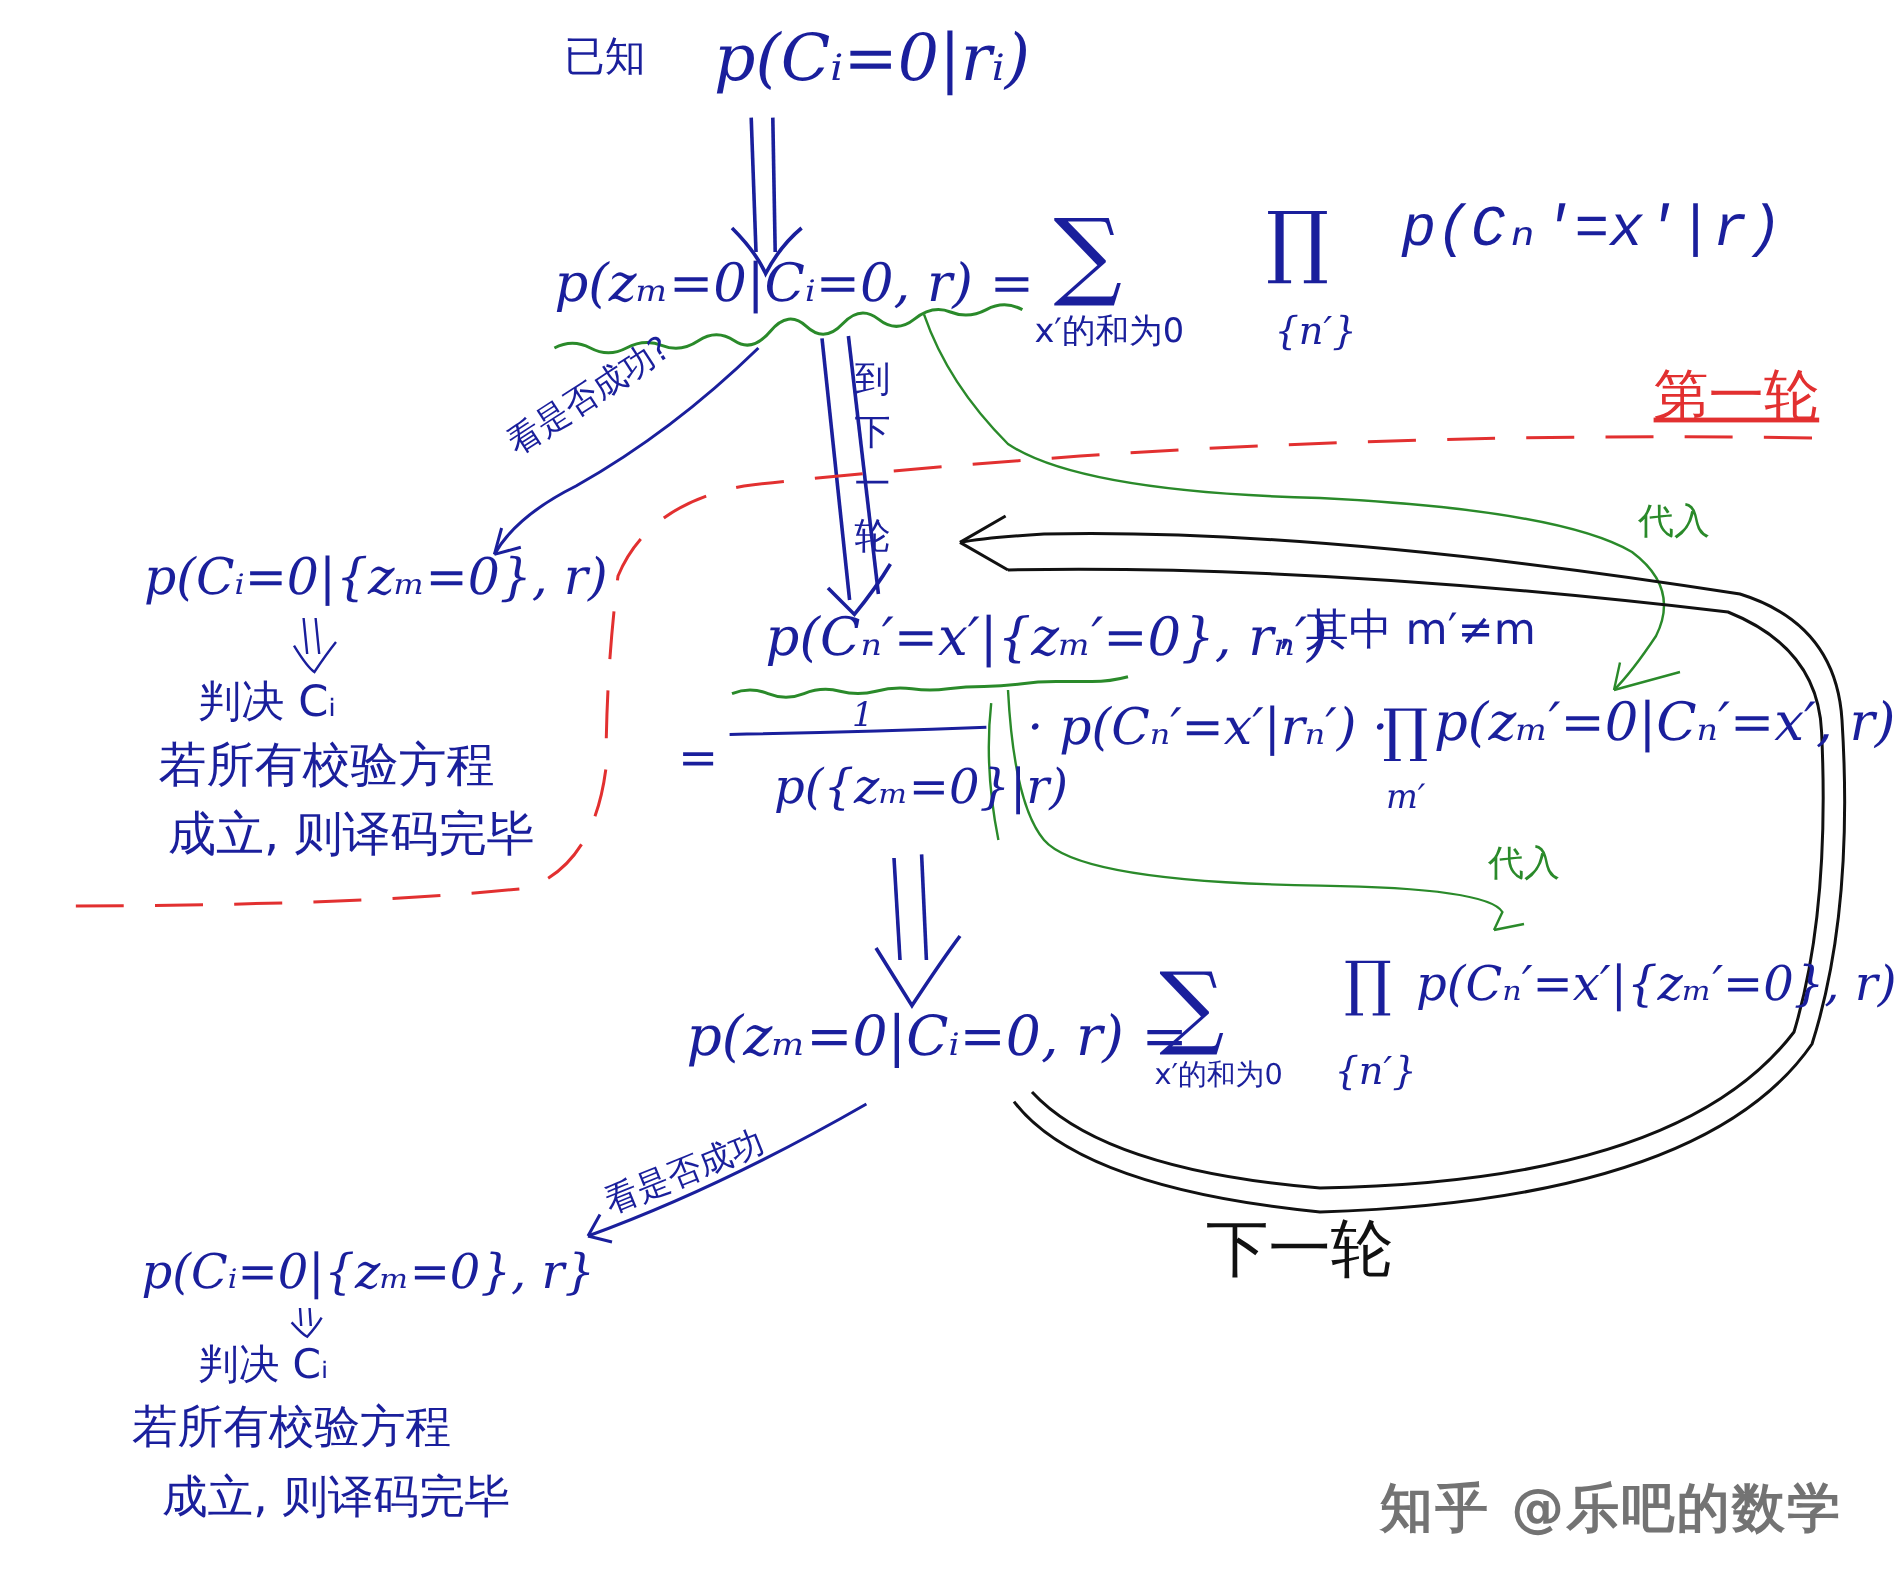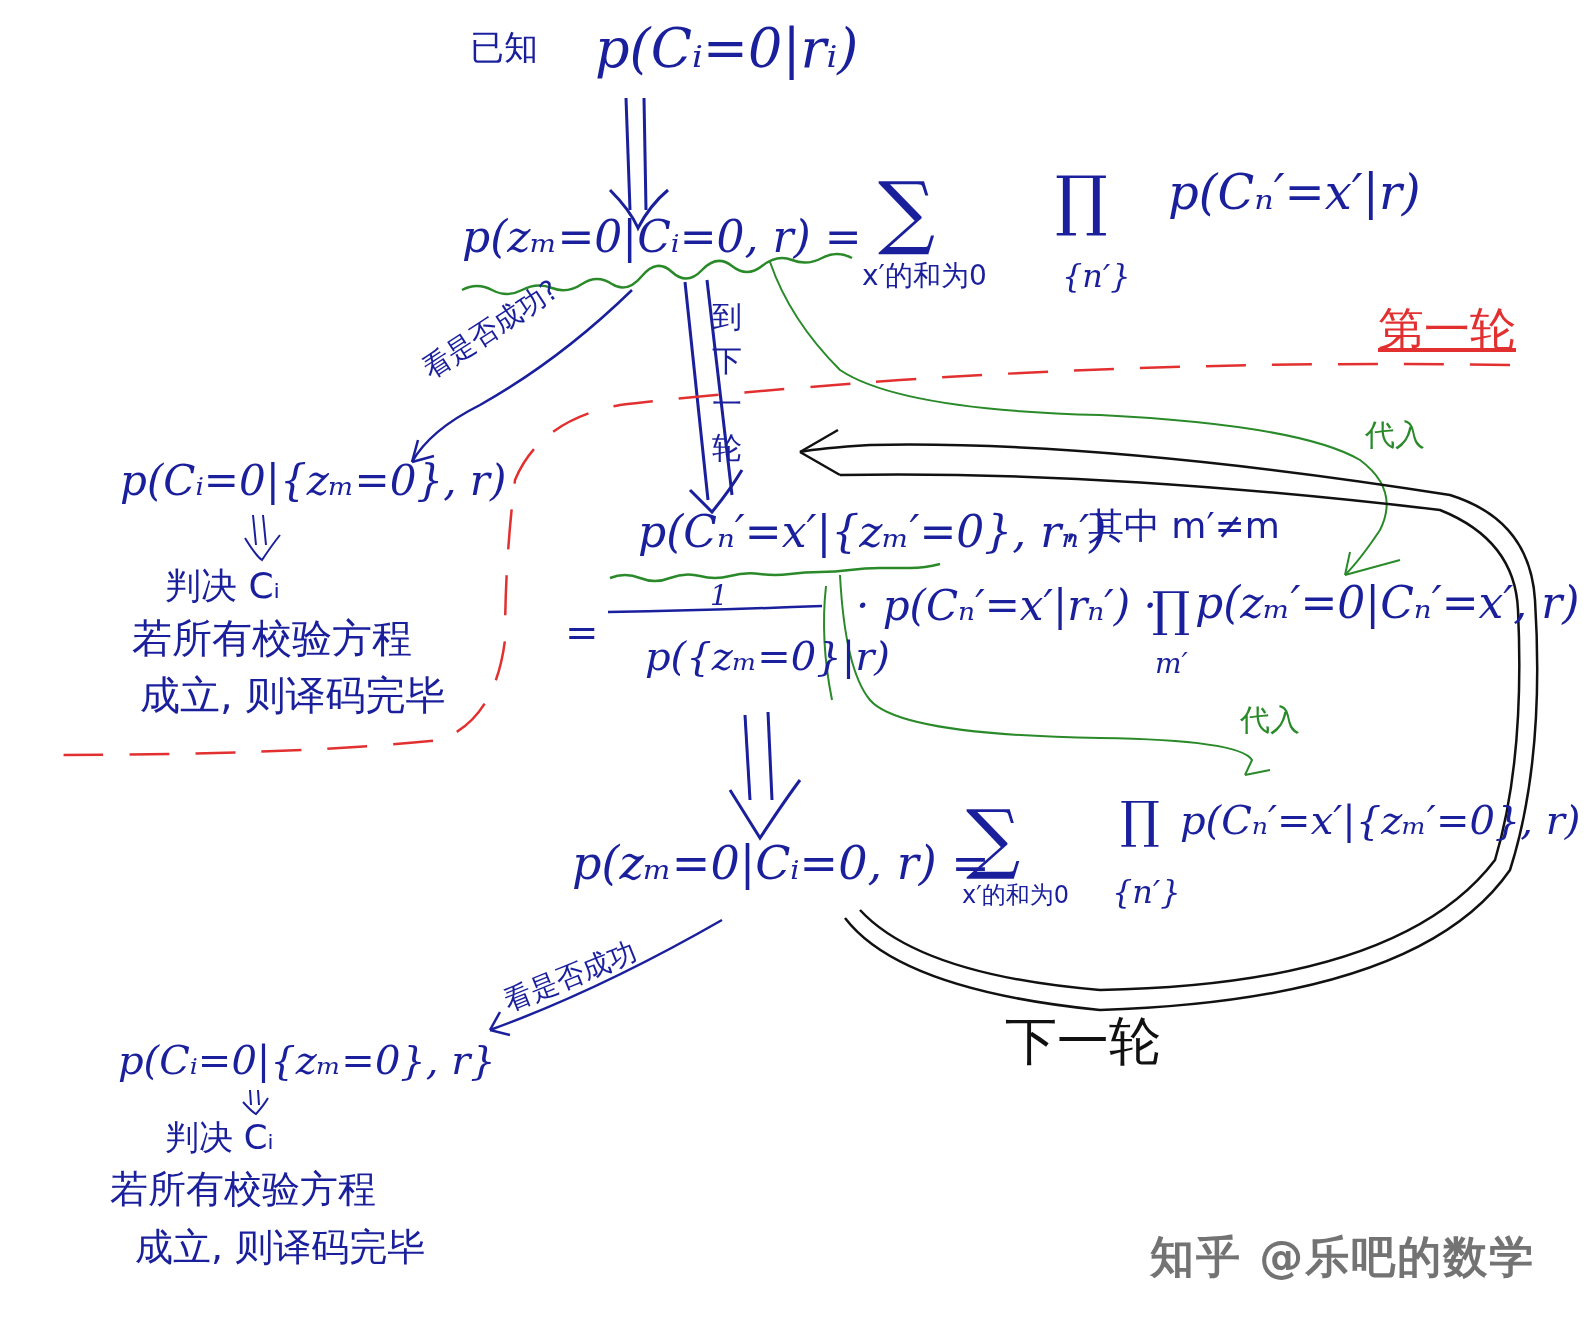--- a/index.html
+++ b/index.html
@@ -83,21 +83,21 @@
 </svg>
 
 <div class="t blue cn" style="left:470px;top:30px;font-size:34px;">已知</div>
 <div class="t blue" style="left:595px;top:22px;font-size:54px;">p(Cᵢ=0|rᵢ)</div>
 
 <div class="t blue" style="left:462px;top:215px;font-size:44px;">p(zₘ=0|Cᵢ=0, r) =</div>
 <div class="t blue" style="left:878px;top:172px;font-size:80px;font-style:normal;">∑</div>
 <div class="t blue cn" style="left:862px;top:262px;font-size:28px;">x′的和为0</div>
 <div class="t blue" style="left:1055px;top:168px;font-size:66px;font-style:normal;">∏</div>
 <div class="t blue" style="left:1062px;top:260px;font-size:32px;">{n′}</div>
-<div class="t blue" style="left:1168px;top:168px;font-size:48px;">p(Cₙ′=x′|r)</div>
+<div class="t blue" style="left:1168px;top:168px;font-size:48px;font-family:Liberation Mono, monospace;">p(Cₙ′=x′|r)</div>
 
 <div class="t red cn" style="left:1378px;top:306px;font-size:46px;text-decoration:underline;">第一轮</div>
 <div class="t blue cn" style="left:712px;top:295px;font-size:30px;line-height:1.45;white-space:normal;width:36px;">
   <div>到</div>
   <div>下</div>
   <div>一</div>
   <div>轮</div>
 </div>
 
 <div class="t blue cn" style="left:418px;top:360px;font-size:28px;transform:rotate(-33deg);transform-origin:left top;">看是否成功?</div>

